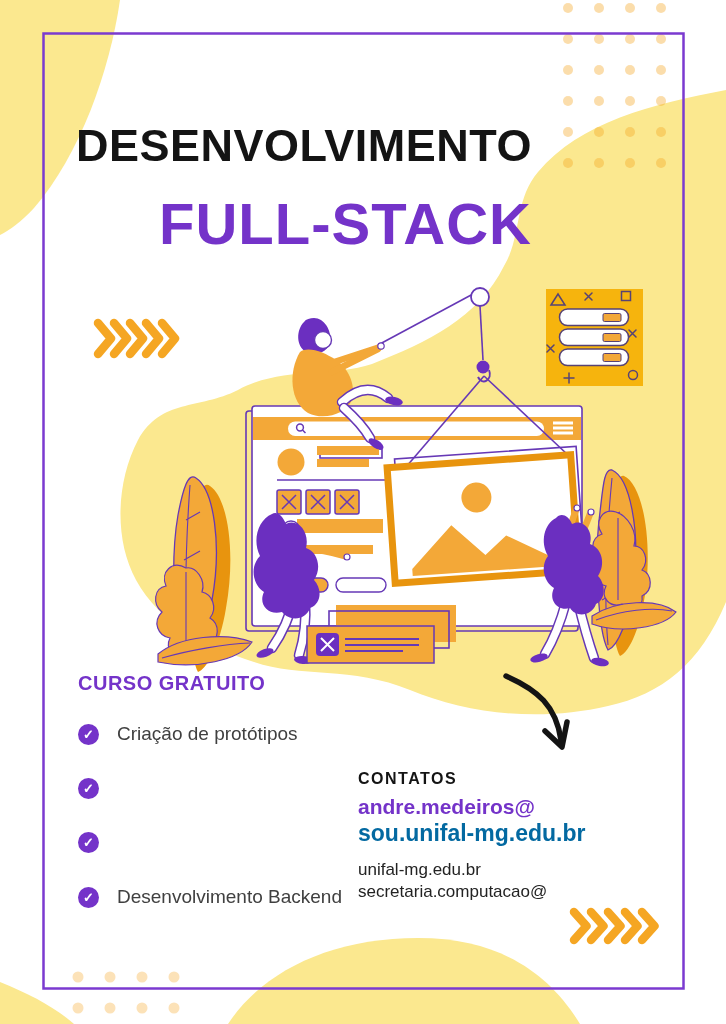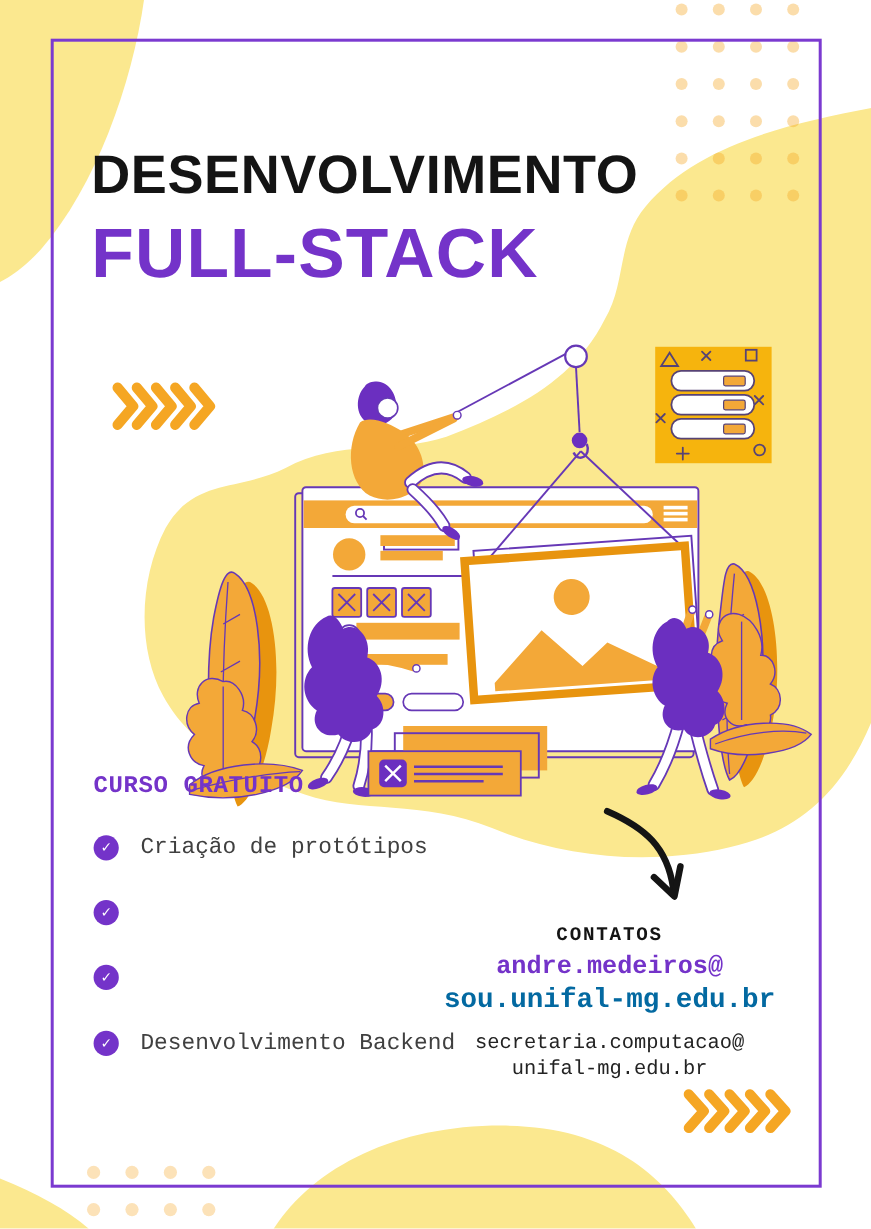--- a/index.html
+++ b/index.html
@@ -9,33 +9,33 @@
   }
   svg.artwork{position:absolute;inset:0;z-index:1;}
   
   .ln{fill:none;stroke:#6638B6;stroke-width:1.6px;}
   .arm{fill:none;stroke:#F3A838;stroke-width:6.5px;stroke-linecap:round;}
   .limb-o{fill:none;stroke:#6638B6;stroke-width:10.5px;stroke-linecap:round;}
   .limb-i{fill:none;stroke:#ffffff;stroke-width:7.5px;stroke-linecap:round;}
   .chev{fill:none;stroke:#F5A623;stroke-width:8.5px;stroke-linecap:round;stroke-linejoin:round;}
   .deco{fill:none;stroke:#574375;stroke-width:1.5px;stroke-linecap:round;}
   
-  .title{position:absolute;left:76px;top:120px;z-index:2;}
+  .title{position:absolute;left:76px;top:120px;z-index:2;text-align:right;}
   .title .t1{font-size:45px;font-weight:bold;color:#141414;line-height:1.15;letter-spacing:0.5px;}
-  .title .t2{font-size:58px;font-weight:bold;color:#7433C9;line-height:1.05;margin-top:10px;letter-spacing:1px;}
-  .course{position:absolute;left:78px;top:644px;z-index:2;font-family:Liberation Mono, monospace;}
+  .title .t2{font-size:58px;font-weight:bold;color:#7433C9;line-height:1.05;margin-top:22px;letter-spacing:1px;}
+  .course{position:absolute;left:78px;top:672px;z-index:2;}
   .course h2{margin:0 0 28px 0;font-size:20px;font-weight:bold;color:#7433C9;letter-spacing:0.5px;}
   .course ul{list-style:none;margin:0;padding:0;}
   .course li{display:flex;align-items:center;gap:18px;margin-bottom:33px;}
   .check{
     width:21px;height:21px;border-radius:50%;background:#7433C9;color:#fff;flex:0 0 21px;
     display:flex;align-items:center;justify-content:center;font-size:13px;font-weight:bold;
   }
   .course .label{font-size:19px;color:#404040;}
-  .contacts{position:absolute;right:68px;top:770px;width:300px;text-align:center;z-index:2;font-family:Liberation Mono, monospace;}
+  .contacts{position:absolute;right:68px;top:770px;width:300px;text-align:left;z-index:2;}
   .contacts h3{margin:0 0 6px 0;font-size:16px;font-weight:bold;color:#141414;letter-spacing:1.5px;}
   .contacts .em1a{font-size:21px;font-weight:bold;color:#7433C9;line-height:1.2;}
   .contacts .em1b{font-size:23px;font-weight:bold;color:#0369a1;line-height:1.3;}
   .contacts .em2{margin-top:10px;font-size:17px;color:#232323;line-height:1.3;}
 </style>
 </head>
 <body>
 
 <div class="page">
 
@@ -282,18 +282,18 @@
           <span class="label">Desenvolvimento Backend</span>
         </li>
       </ul>
   </section>
 
   <div class="contacts">
     <h3>CONTATOS</h3>
     <div class="em1a">andre.medeiros@</div>
     <div class="em1b">sou.unifal-mg.edu.br</div>
     <div class="em2">
+      <div>unifal-mg.edu.br</div>
       <div>secretaria.computacao@</div>
-      <div>unifal-mg.edu.br</div>
     </div>
   </div>
 
 </div>
 
 </body></html>

